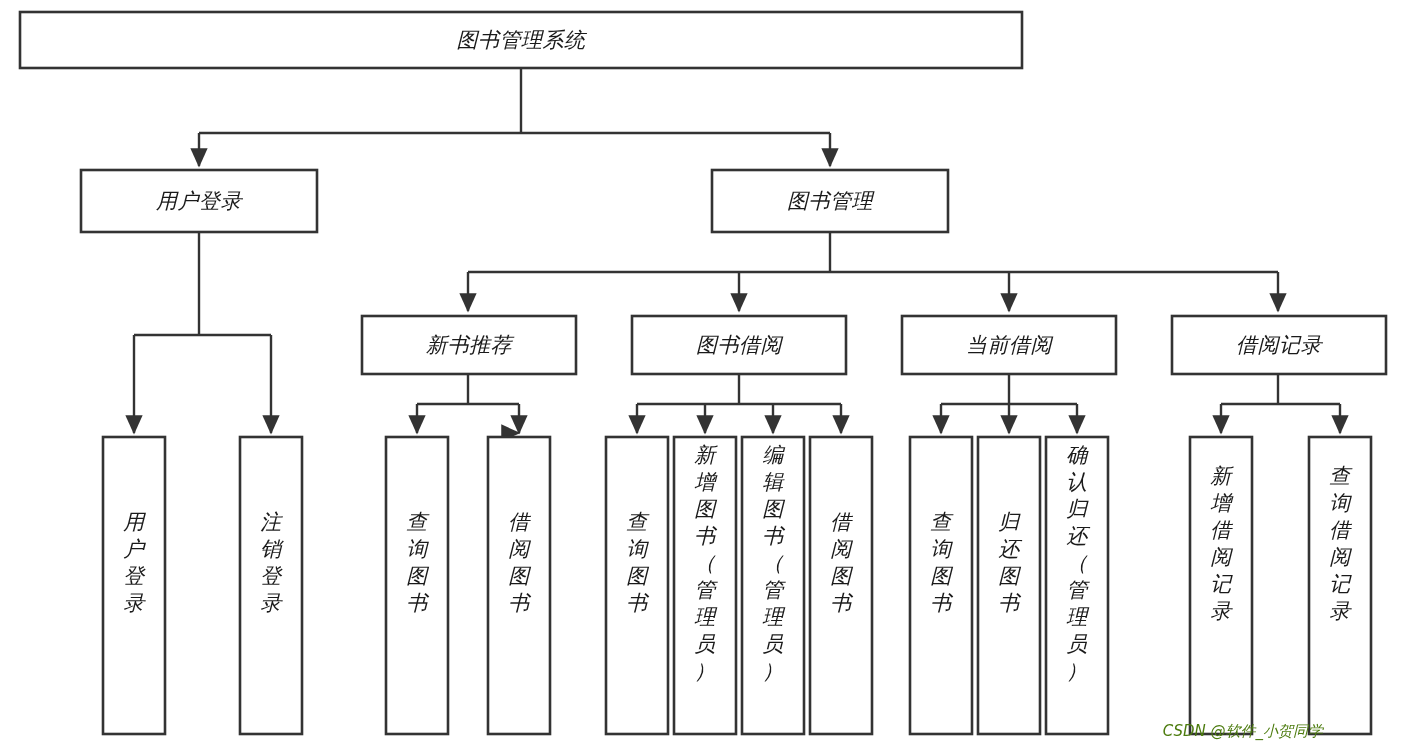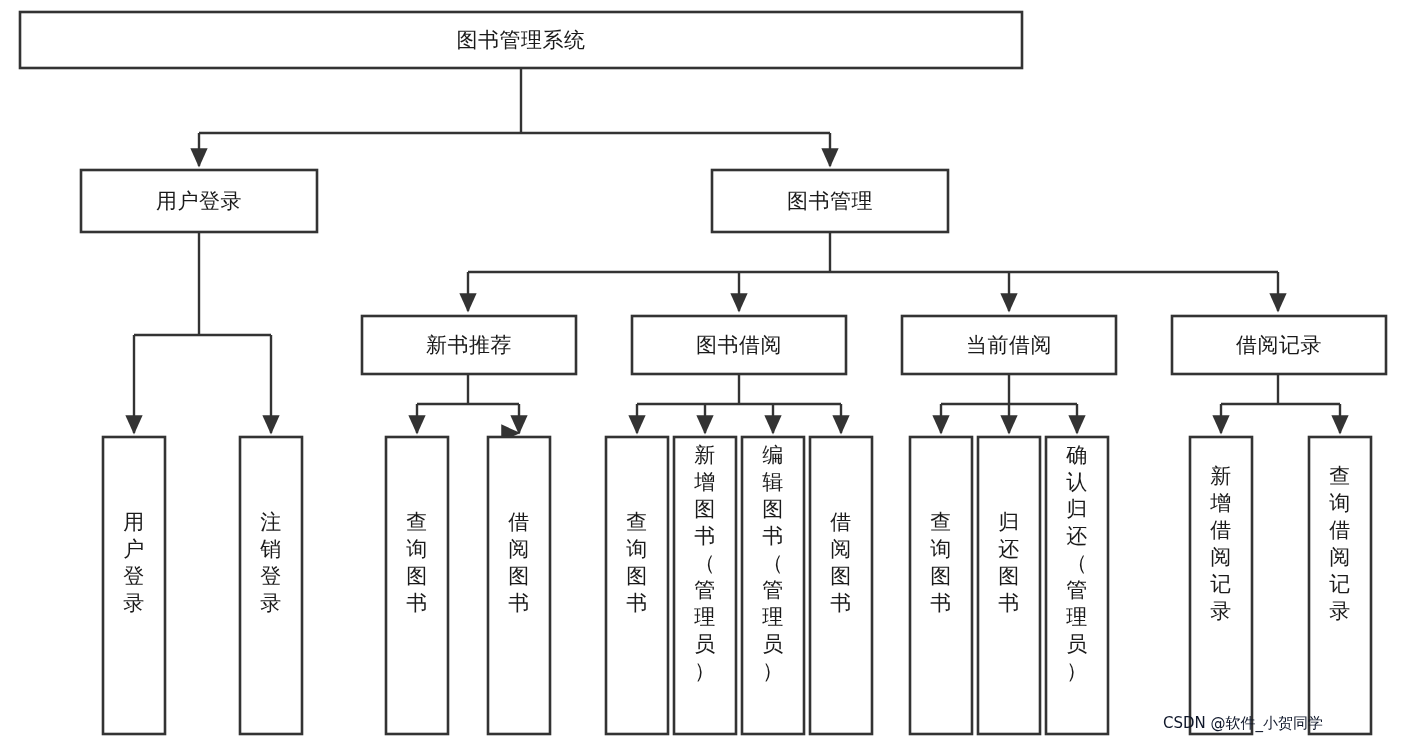--- a/index.html
+++ b/index.html
@@ -11,20 +11,21 @@
     width: 1405px;
     height: 747px;
     font-family: "DejaVu Sans", "Liberation Sans", sans-serif;
     overflow: hidden;
     position: relative;
   }
   #diagram-root {
     position: relative;
     width: 1331px;
     height: 747px;
+    font-style: italic;
   }
   svg.flow {
     position: absolute;
     top: 0;
     left: 0;
     width: 1405px;
     height: 747px;
   }
   .node-rect {
     fill: #ffffff;
@@ -47,24 +48,24 @@
     letter-spacing: 0.5px;
   }
   .edge {
     stroke: #333333;
     stroke-width: 2.4;
     fill: none;
   }
   .watermark {
     position: absolute;
     right: 8px;
-    bottom: 14px;
+    bottom: 6px;
     font-family: "DejaVu Sans", "Liberation Sans", sans-serif;
     font-size: 15px;
-    color: #0f172a;
+    color: #4d7c0f;
     white-space: nowrap;
     user-select: none;
   }
 </style>
 </head>
 <body>
 
 <div id="diagram-root">
 
   <svg class="flow" viewBox="0 0 1405 747" xmlns="http://www.w3.org/2000/svg">

